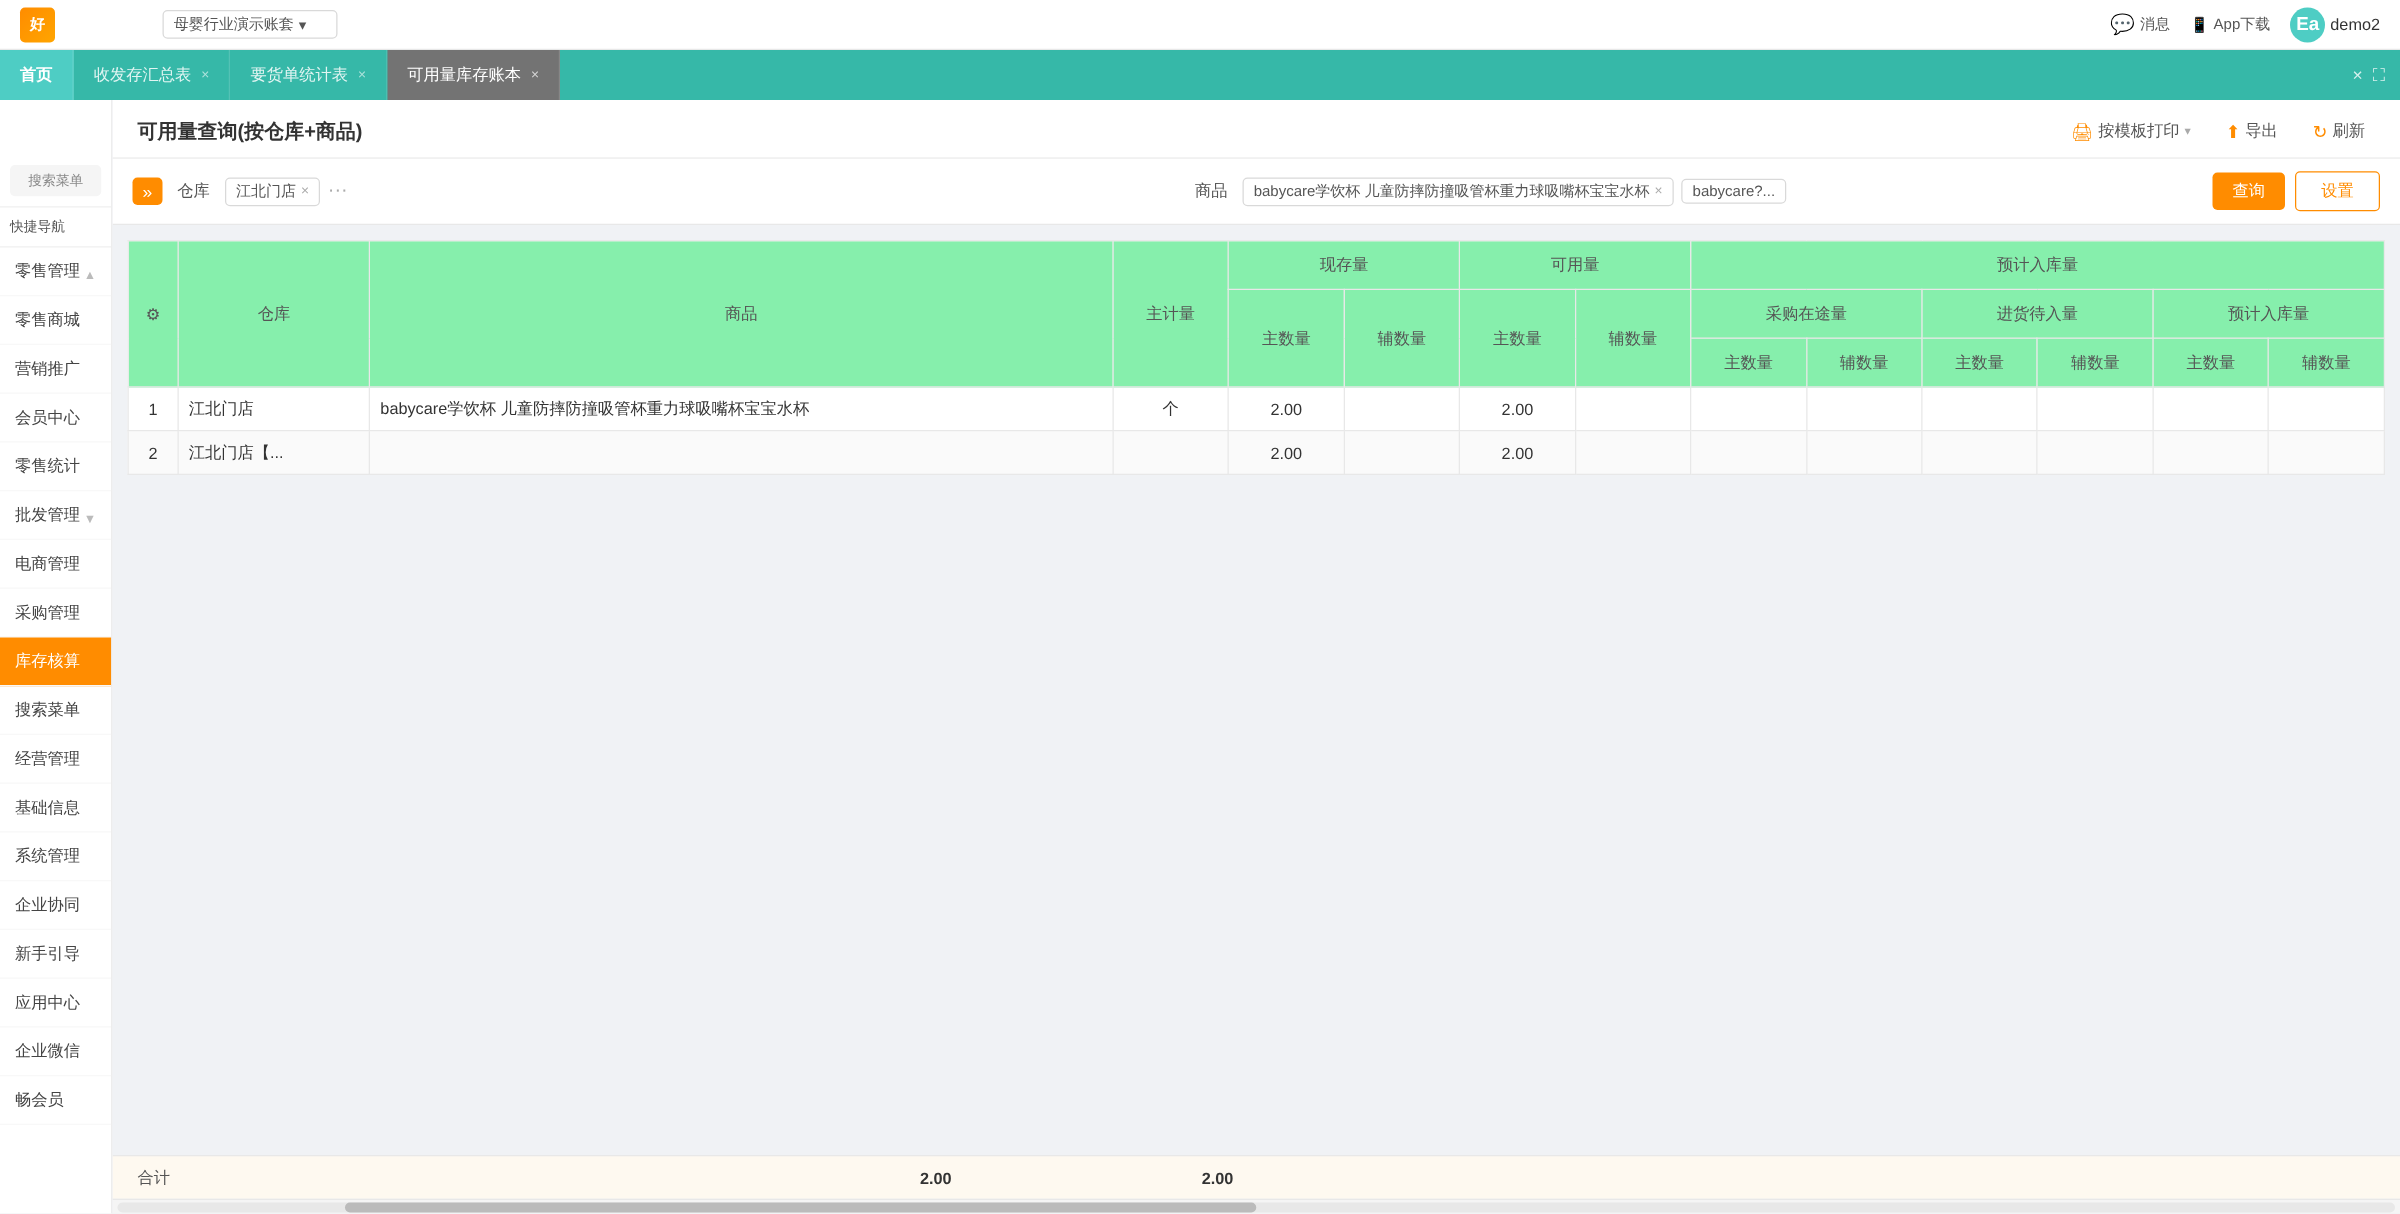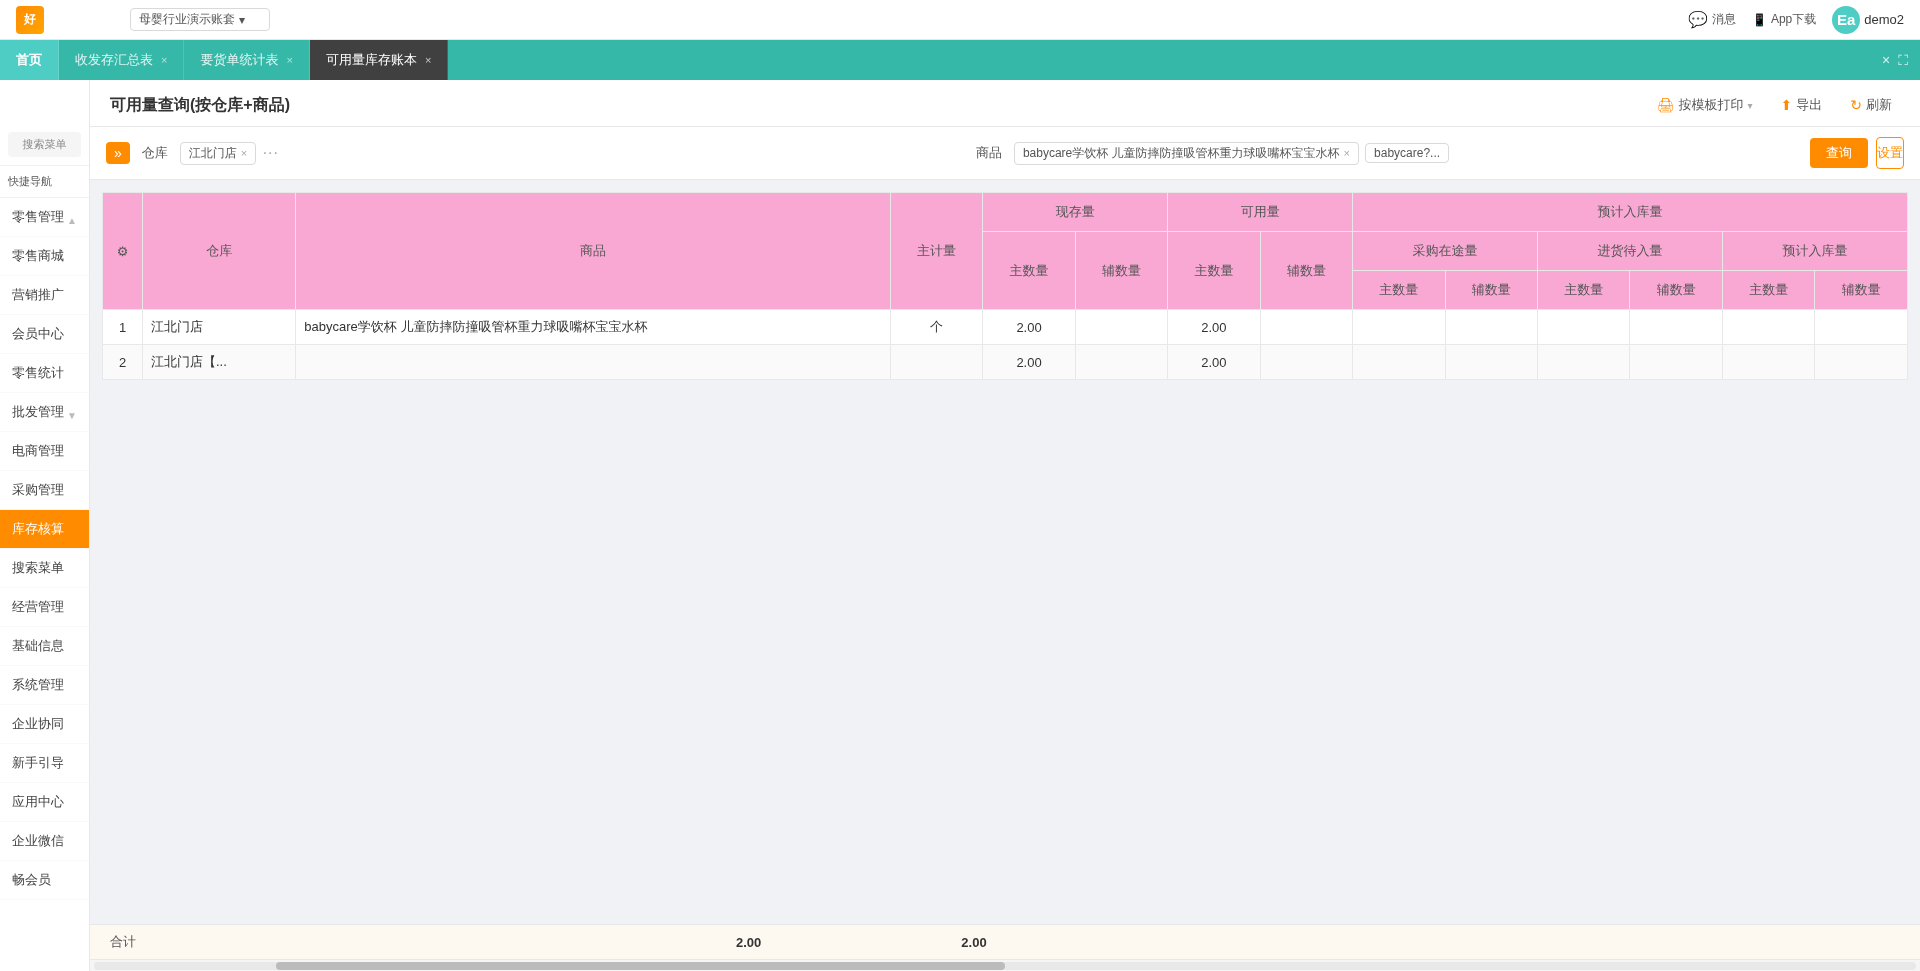--- a/index.html
+++ b/index.html
@@ -106,21 +106,21 @@
       align-items: center;
       padding: 0 16px;
       font-size: 13px;
       color: rgba(255,255,255,0.85);
       cursor: pointer;
       gap: 6px;
       border-right: 1px solid rgba(255,255,255,0.15);
       white-space: nowrap;
     }
     .nav-tab.active {
-      background: #404040;
+      background: #737373;
       color: #fff;
     }
     .nav-tab .close-x {
       font-size: 11px;
       opacity: 0.7;
       margin-left: 2px;
     }
     .nav-tab-home {
       background: #4ecdc4;
       color: #fff;
@@ -291,40 +291,40 @@
       border-radius: 4px;
       padding: 6px 16px;
       font-size: 13px;
       cursor: pointer;
     }
     .btn-setting {
       background: #fff;
       color: #ff8c00;
       border: 1px solid #ff8c00;
       border-radius: 4px;
-      padding: 6px 0;
+      padding: 6px 20px;
       font-size: 13px;
       cursor: pointer;
     }
 
     
     .table-container {
       flex: 1;
       overflow: auto;
       padding: 12px;
     }
     .data-table {
       width: 100%;
       border-collapse: collapse;
       background: #fff;
       border: 1px solid #e8e8e8;
       font-size: 13px;
     }
     .data-table th {
-      background: #f9a8d4;
+      background: #86efac;
       padding: 10px 8px;
       text-align: center;
       border: 1px solid #e8e8e8;
       font-weight: normal;
       color: #555;
       white-space: nowrap;
     }
     .data-table td {
       padding: 8px;
       text-align: center;

